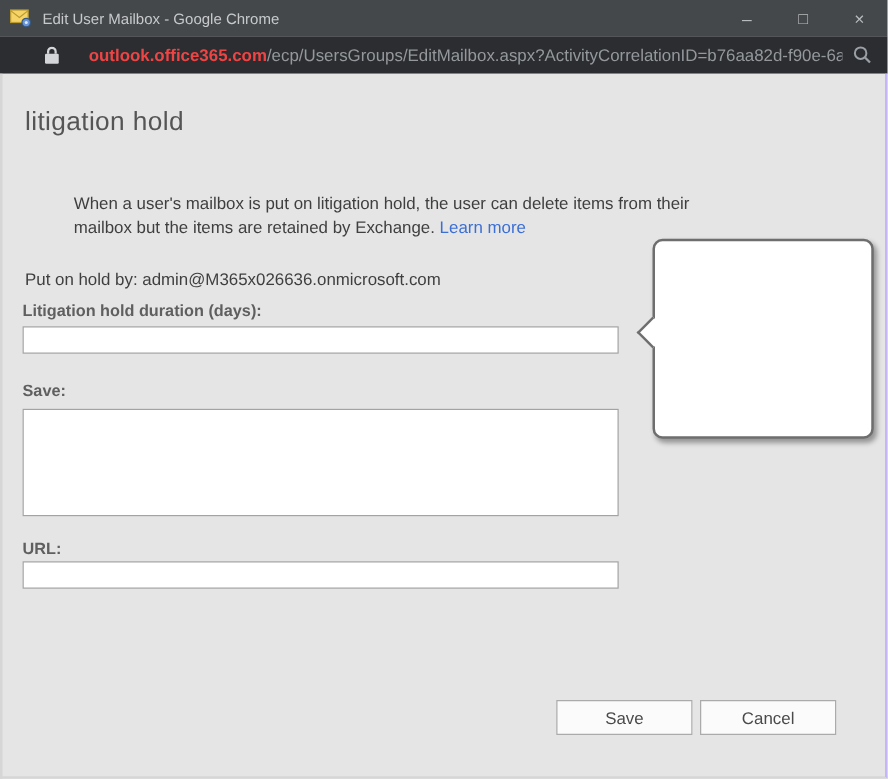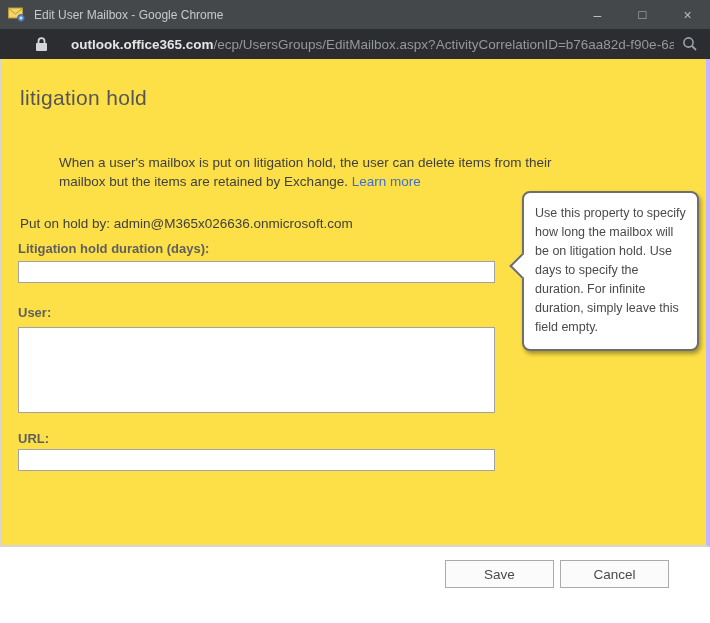--- a/index.html
+++ b/index.html
@@ -22,28 +22,28 @@
   }
   .win-btn.maxi { font-size:13px; }
 
   
   .urlbar {
     height:30px; background:#2b2d30; display:flex; align-items:center;
     padding:0 12px 0 35px; font-size:13.5px;
   }
   .urlbar .lock-wrap { width:13px; height:15px; margin-right:23px; flex:0 0 auto; }
   .url-text { flex:1 1 auto; white-space:nowrap; overflow:hidden; }
-  .url-domain { color:#e5e5e5; font-weight:bold; }
+  .url-domain { color:#ef4444; font-weight:bold; }
   .url-path { color:#94989c; }
   .urlbar .zoom-wrap { width:16px; height:16px; margin-left:8px; flex:0 0 auto; }
 
   
   .content {
-    position:relative; height:488px; background:#fde047;
-    border-left:2px solid #d6d6d6; border-right:4px solid #c4b5fd; border-bottom:2px solid #d6d6d6;
+    position:relative; height:564px; background:#e5e5e5;
+    border-left:2px solid #d6d6d6; border-right:2px solid #c4b5fd; border-bottom:2px solid #d6d6d6;
   }
   .page-title {
     position:absolute; left:18px; top:27px;
     font-size:21px; font-weight:300; color:#555555; letter-spacing:0.3px;
   }
   .desc {
     position:absolute; left:18px; top:94px; width:500px;
     font-size:13.5px; line-height:19px; color:#3f3f3f;margin-left:39px;
   }
   .desc a { color:#3b6fd6; text-decoration:none; }
@@ -136,28 +136,27 @@
     <div class="desc">
       <span>When a user's mailbox is put on litigation hold, the user can delete items from their mailbox but the items are retained by Exchange.</span>
       <a href="#">Learn more</a>
     </div>
 
     <div class="hold-by">Put on hold by: admin@M365x026636.onmicrosoft.com</div>
 
     <label class="field-label lbl-duration">Litigation hold duration (days):</label>
     <input class="txt-input inp-duration" type="text" value="" style="">
 
-    <label class="field-label lbl-note">User:</label>
+    <label class="field-label lbl-note">Save:</label>
     <textarea class="txt-area" style=""></textarea>
 
     <label class="field-label lbl-url">URL:</label>
     <input class="txt-input inp-url" type="text" value="" style="">
 
     <div class="tooltip">
       <div class="tooltip-arrow"></div>
-      <span>Use this property to specify how long the mailbox will be on litigation hold. Use days to specify the duration. For infinite duration, simply leave this field empty.</span>
     </div>
 
     <button class="btn btn-cancel">Cancel</button>
     <button class="btn btn-save">Save</button>
 
   </div>
 </div>
 
 </body></html>

